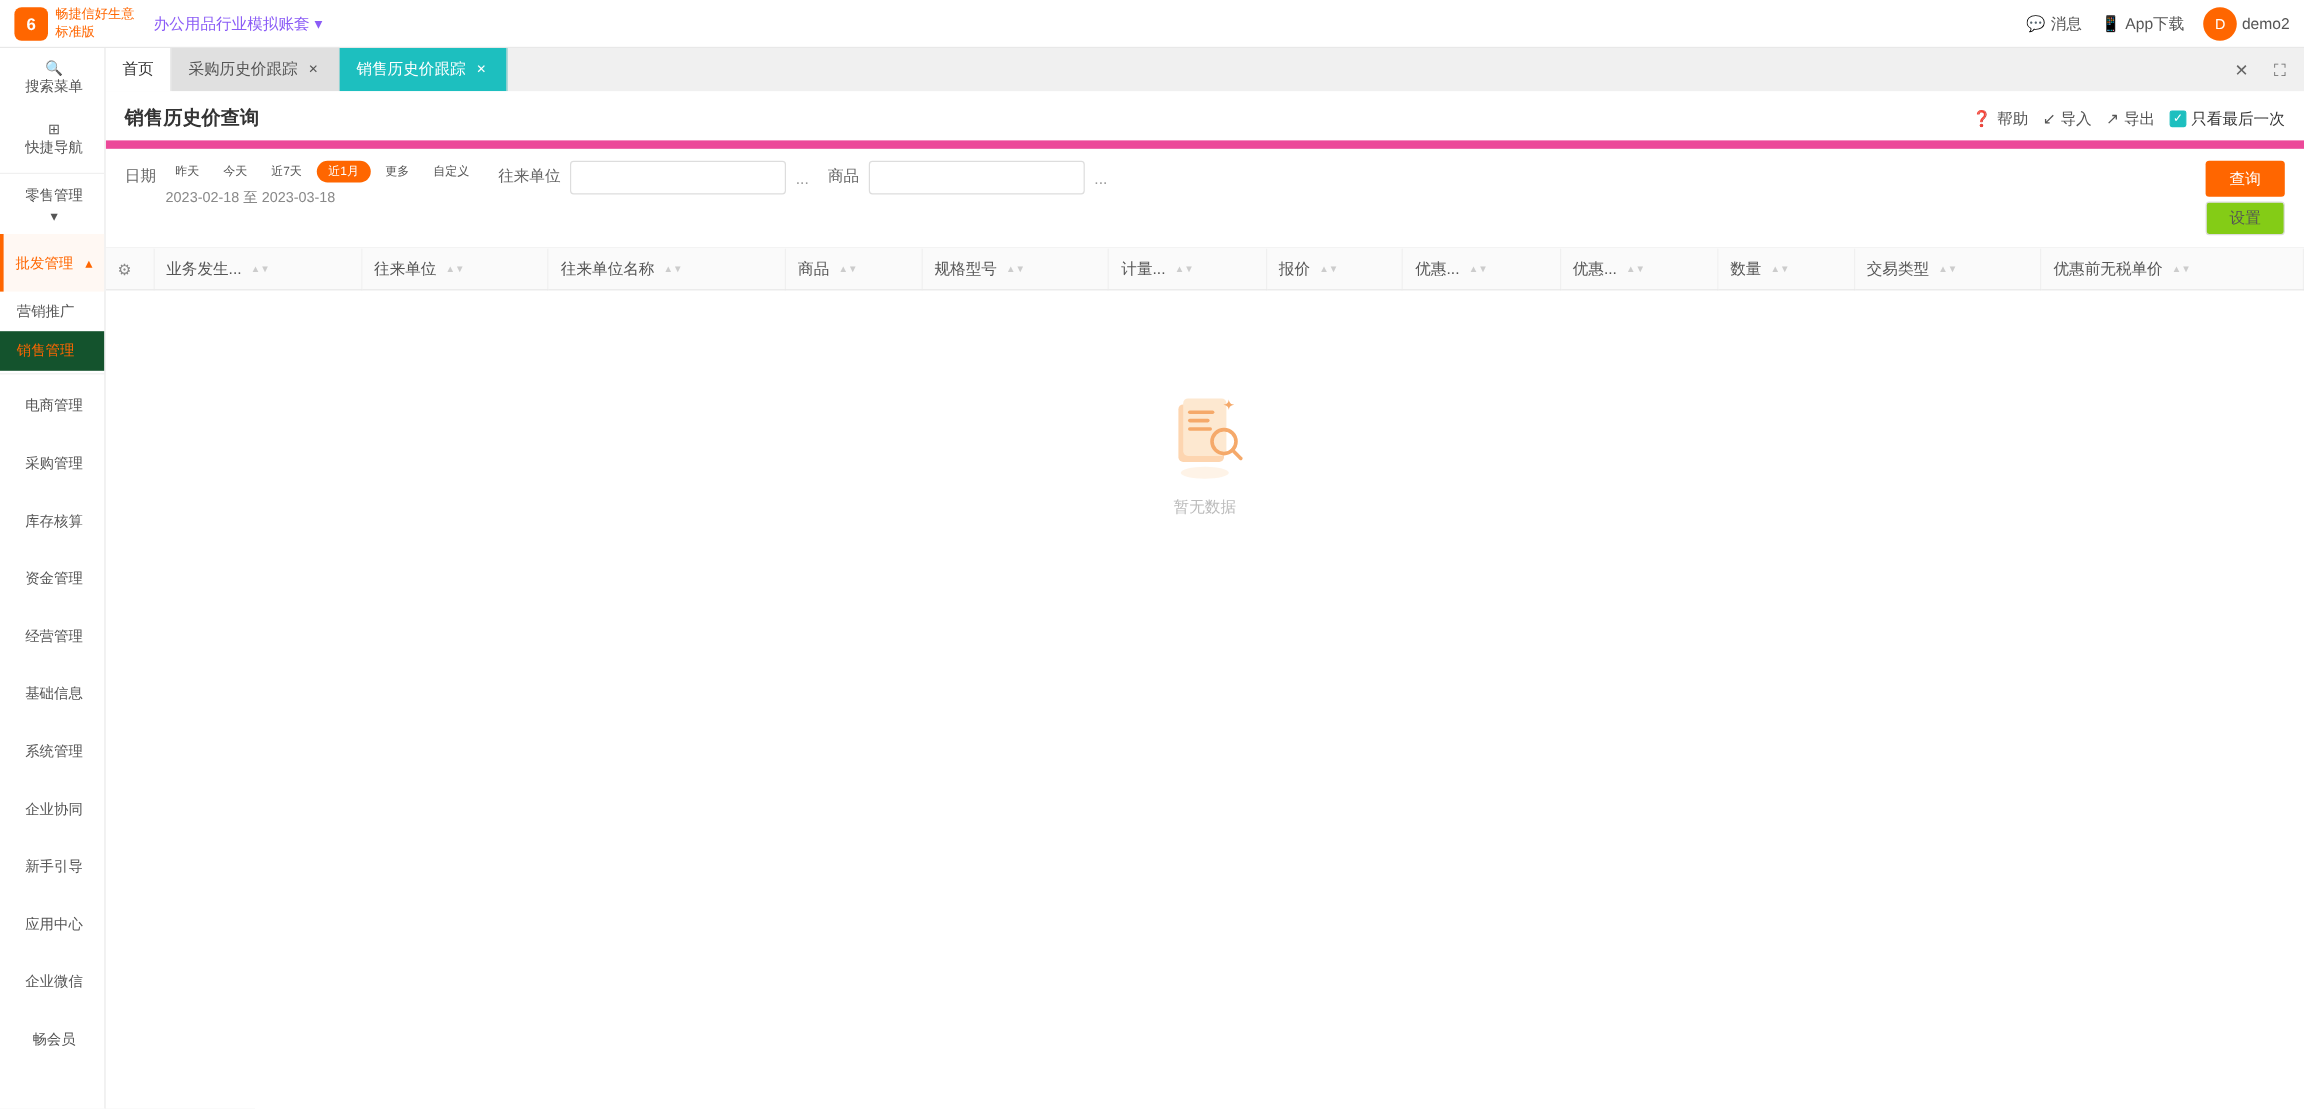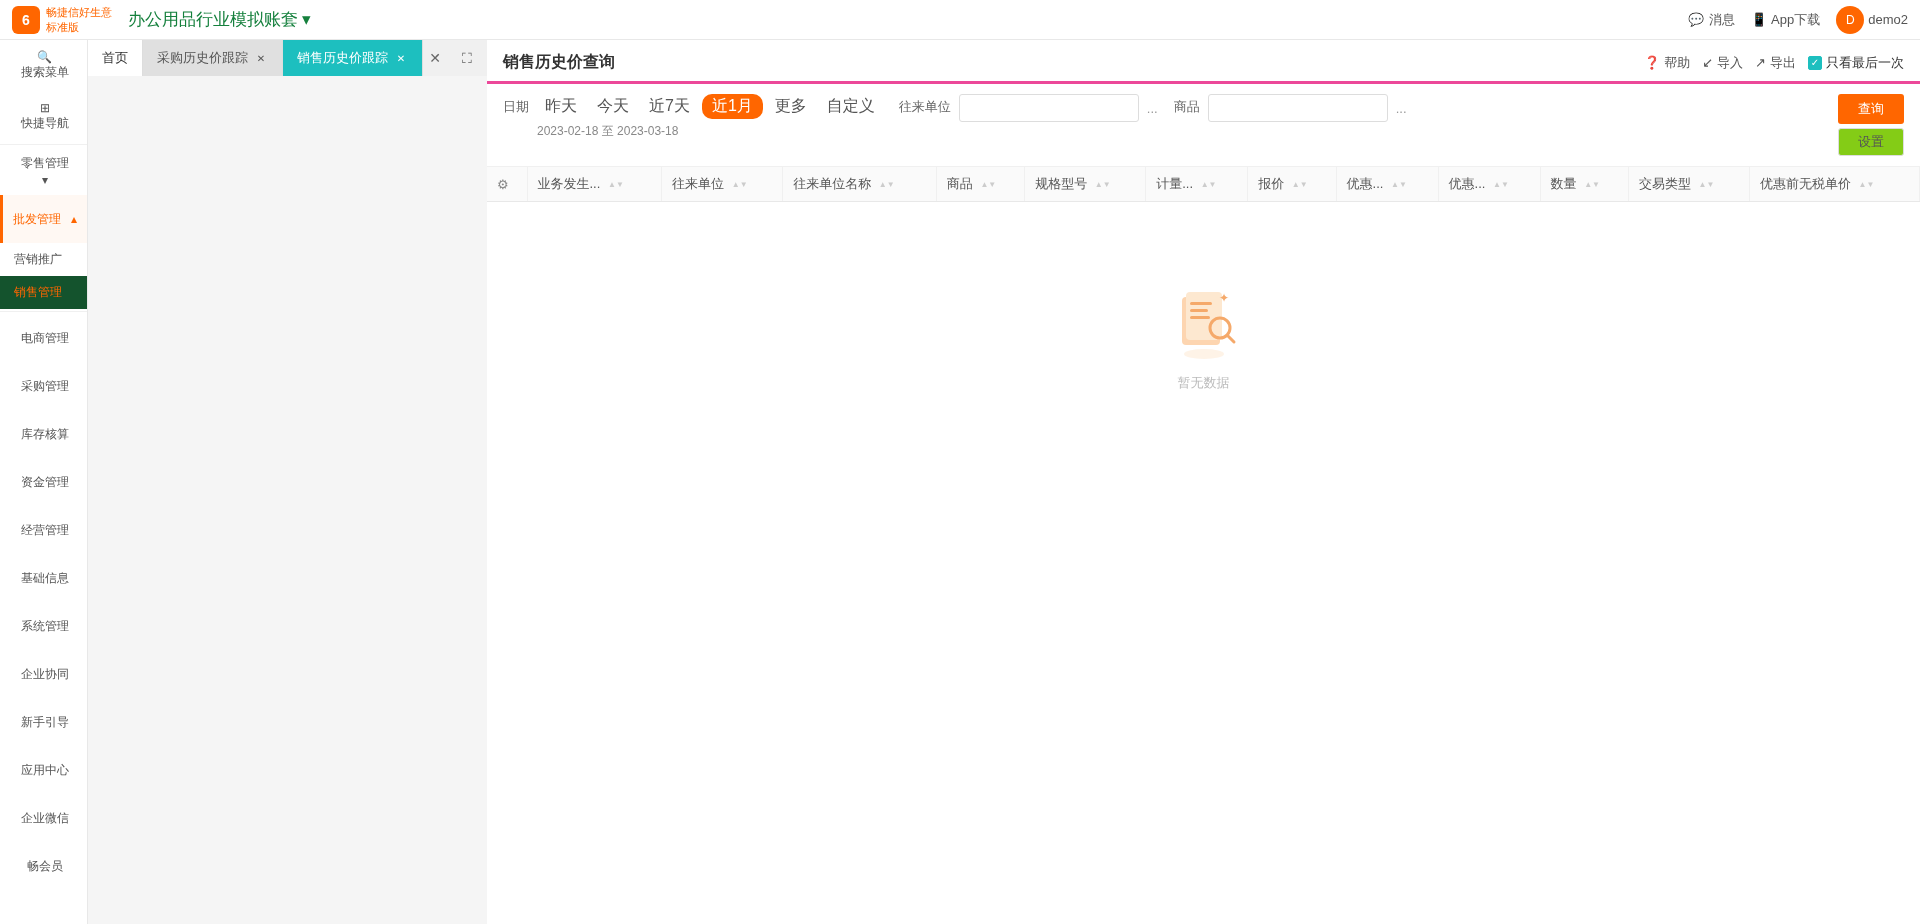--- a/index.html
+++ b/index.html
@@ -40,22 +40,22 @@
     }
     .logo-text {
       font-size: 11px;
       color: #ff6600;
       line-height: 1.3;
     }
     .app-selector {
       display: flex;
       align-items: center;
       gap: 4px;
-      font-size: 17px;
-      color: #15803d;
+      font-size: 13px;
+      color: #8b5cf6;
       cursor: pointer;
       padding: 4px 8px;
       border-radius: 4px;
     }
     .top-bar-right {
       display: flex;
       align-items: center;
       gap: 16px;
     }
     .top-right-item {
@@ -121,21 +121,21 @@
       font-size: 12px;
       text-align: left;
       width: 100%;
     }
     .sub-item.active { color: #ff6600; background: #14532d; }
 
     
     .content-area {
       flex: 1;
       display: flex;
-      flex-direction: row;
+      flex-direction: column;
       overflow: hidden;
     }
 
     
     .tab-bar {
       height: 36px;
       background: #f0f0f0;
       display: flex;
       align-items: center;
       flex-shrink: 0;
@@ -197,21 +197,21 @@
       overflow: auto;
       padding: 0;
     }
 
     
     .page-header {
       display: flex;
       align-items: center;
       justify-content: space-between;
       padding: 12px 16px 8px;
-      border-bottom: 3px solid #ec4899;
+      border-bottom: 7px solid #ec4899;
     }
     .page-title {
       font-size: 16px;
       font-weight: 600;
       color: #333;
     }
     .page-actions {
       display: flex;
       align-items: center;
       gap: 12px;
@@ -270,21 +270,21 @@
       flex-direction: column;
       gap: 4px;
     }
     .date-buttons {
       display: flex;
       align-items: center;
       gap: 4px;
     }
     .date-btn {
       padding: 2px 8px;
-      font-size: 16px;
+      font-size: 10px;
       cursor: pointer;
       color: #555;
       border-radius: 3px;
       border: none;
       background: transparent;
     }
     .date-btn.active {
       background: #ff6600;
       color: white;
       border-radius: 10px;

